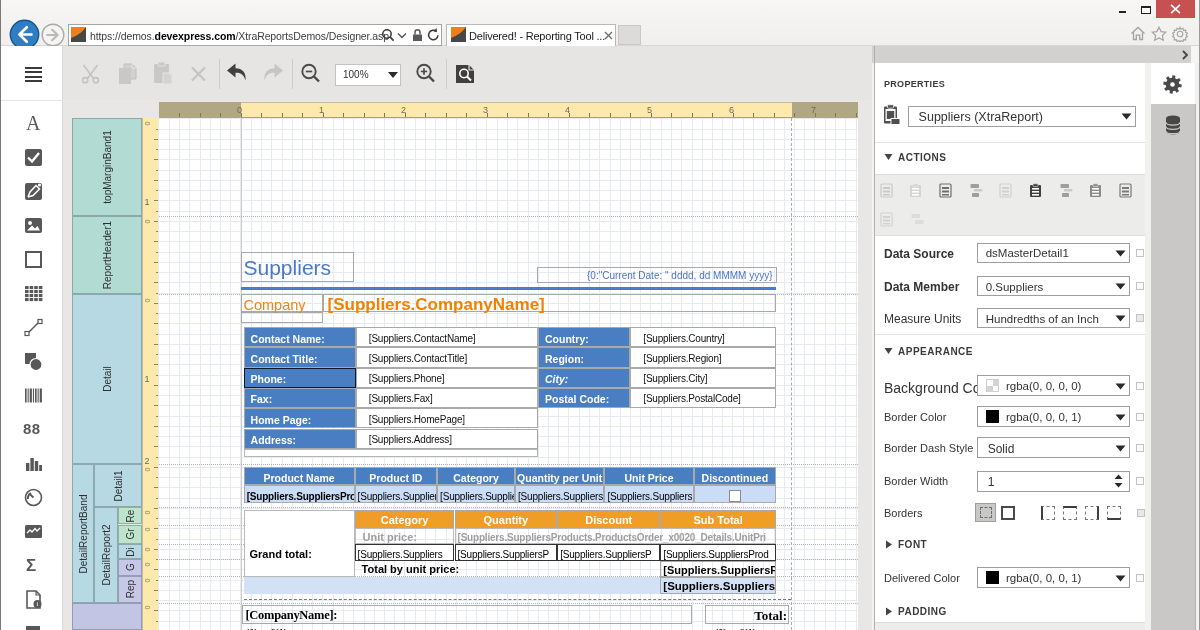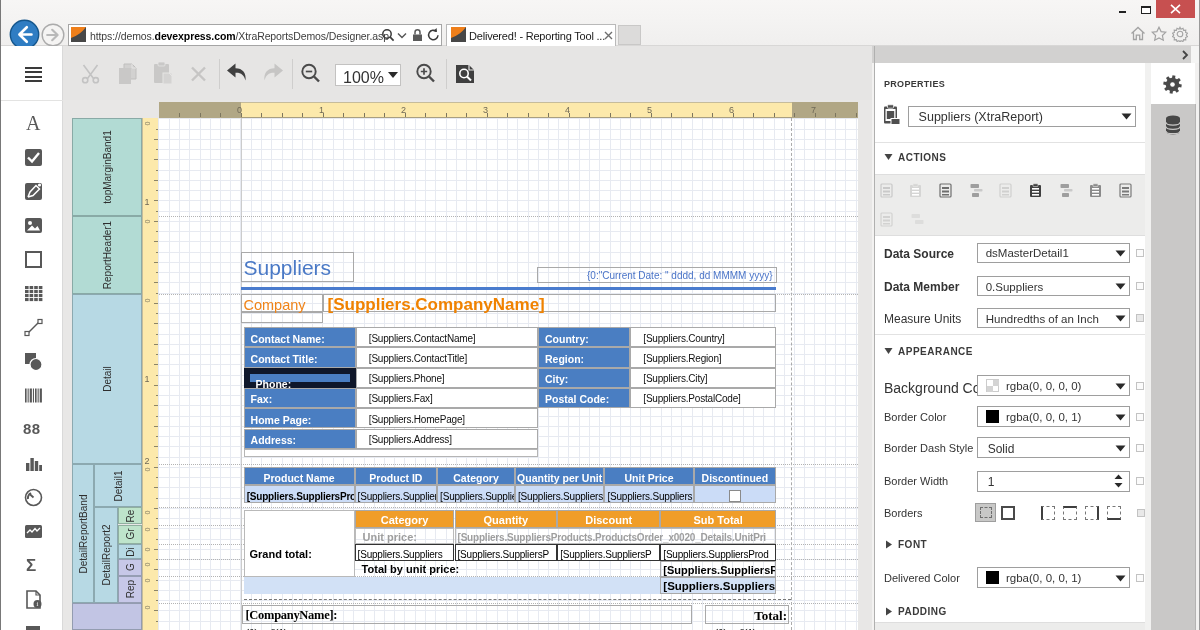--- a/index.html
+++ b/index.html
@@ -107,21 +107,21 @@
 <svg style="position:absolute;left:262px;top:63px" width="22" height="21" viewBox="0 0 22 21">
 <path d="M12.5 0.5 L21 7.5 L12.5 14.5 L12.5 9.8 C7 9.5 4 12 2.5 17.5 C1.5 10 5.5 5.2 12.5 5.2 Z" fill="#c6c5c4"></path>
   </svg>
 <div style="position:absolute;left:292px;top:59px;width:1px;height:30px;background:#cfcecd;"></div>
 <svg style="position:absolute;left:300px;top:63px" width="21" height="21" viewBox="0 0 21 21">
 <circle cx="9" cy="8.5" r="6.7" fill="none" stroke="#4a4a4a" stroke-width="1.9"></circle>
 <path d="M5.8 8.5 H12.2" stroke="#4a4a4a" stroke-width="1.7"></path>
 <path d="M14 13.5 L19 18.5" stroke="#4a4a4a" stroke-width="2.4"></path>
   </svg>
 <div style="position:absolute;left:335px;top:63.5px;width:66px;height:22.5px;background:#fff;border:1px solid #c3c2c1;"></div>
-<div class="tx" style="left:343px;top:68.5px;font-size:16px;color:#333">100%</div>
+<div class="tx" style="left:343px;top:68.5px;font-size:10px;color:#333">100%</div>
 <svg style="position:absolute;left:386.5px;top:71px" width="12" height="8" viewBox="0 0 12 8">
 <path d="M1 1 L6 7 L11 1 Z" fill="#2a2a2a"></path>
   </svg>
 <svg style="position:absolute;left:415px;top:63px" width="21" height="21" viewBox="0 0 21 21">
 <circle cx="9" cy="8.5" r="6.7" fill="none" stroke="#4a4a4a" stroke-width="1.9"></circle>
 <path d="M5.8 8.5 H12.2 M9 5.3 V11.7" stroke="#4a4a4a" stroke-width="1.7"></path>
 <path d="M14 13.5 L19 18.5" stroke="#4a4a4a" stroke-width="2.4"></path>
   </svg>
 <div style="position:absolute;left:445.5px;top:59px;width:1px;height:30px;background:#cfcecd;"></div>
 <svg style="position:absolute;left:455px;top:63.5px" width="20" height="20" viewBox="0 0 20 20">
@@ -496,23 +496,23 @@
 <div class="tx" style="left:243.5px;top:296.5px;font-size:14.5px;color:#f08419">Company</div>
 <div class="tx" style="left:327.5px;top:294.5px;font-size:17px;font-weight:bold;color:#f08200">[Suppliers.CompanyName]</div>
 <div style="position:absolute;left:243.6px;top:327.0px;width:112.2px;height:20.3px;background:#4a7ec2;border:1px solid #a9a9a9;color:#fff;font-weight:bold;font-size:10.5px;padding:4.5px 0 0 6px;">Contact Name:</div>
 <div style="position:absolute;left:355.8px;top:327.0px;width:182.2px;height:20.3px;background:#fff;border:1px solid #a9a9a9;color:#101010;font-size:10px;letter-spacing:-0.2px;padding:4.5px 0 0 12px;">[Suppliers.ContactName]</div>
 <div style="position:absolute;left:538px;top:327.0px;width:92.3px;height:20.3px;background:#4a7ec2;border:1px solid #a9a9a9;color:#fff;font-weight:bold;font-size:10.5px;padding:4.5px 0 0 6px;">Country:</div>
 <div style="position:absolute;left:630.3px;top:327.0px;width:146.1px;height:20.3px;background:#fff;border:1px solid #a9a9a9;color:#101010;font-size:10px;letter-spacing:-0.2px;padding:4.5px 0 0 12px;">[Suppliers.Country]</div>
 <div style="position:absolute;left:243.6px;top:347.3px;width:112.2px;height:20.3px;background:#4a7ec2;border:1px solid #a9a9a9;color:#fff;font-weight:bold;font-size:10.5px;padding:4.5px 0 0 6px;">Contact Title:</div>
 <div style="position:absolute;left:355.8px;top:347.3px;width:182.2px;height:20.3px;background:#fff;border:1px solid #a9a9a9;color:#101010;font-size:10px;letter-spacing:-0.2px;padding:4.5px 0 0 12px;">[Suppliers.ContactTitle]</div>
 <div style="position:absolute;left:538px;top:347.3px;width:92.3px;height:20.3px;background:#4a7ec2;border:1px solid #a9a9a9;color:#fff;font-weight:bold;font-size:10.5px;padding:4.5px 0 0 6px;">Region:</div>
 <div style="position:absolute;left:630.3px;top:347.3px;width:146.1px;height:20.3px;background:#fff;border:1px solid #a9a9a9;color:#101010;font-size:10px;letter-spacing:-0.2px;padding:4.5px 0 0 12px;">[Suppliers.Region]</div>
-<div style="position:absolute;left:243.6px;top:367.6px;width:112.2px;height:20.3px;background:#4a7ec2;border:6px solid #0f172a;color:#fff;font-weight:bold;font-size:10.5px;padding:4.5px 0 0 6px;">Phone:</div>
+<div style="position:absolute;left:243.6px;top:367.6px;width:112.2px;height:20.3px;background:#4a7ec2;border:1px solid #0f172a;color:#fff;font-weight:bold;font-size:10.5px;padding:4.5px 0 0 6px;">Phone:</div>
 <div style="position:absolute;left:355.8px;top:367.6px;width:182.2px;height:20.3px;background:#fff;border:1px solid #a9a9a9;color:#101010;font-size:10px;letter-spacing:-0.2px;padding:4.5px 0 0 12px;">[Suppliers.Phone]</div>
-<div style="position:absolute;left:538px;top:367.6px;width:92.3px;height:20.3px;background:#4a7ec2;border:1px solid #a9a9a9;color:#fff;font-weight:bold;font-size:10.5px;padding:4.5px 0 0 6px;">City:</div>
+<div style="position:absolute;left:538px;top:367.6px;width:92.3px;height:20.3px;background:#4a7ec2;border:1px solid #a9a9a9;color:#fff;font-weight:bold;font-size:10.5px;padding:4.5px 0 0 6px;font-style:italic;">City:</div>
 <div style="position:absolute;left:630.3px;top:367.6px;width:146.1px;height:20.3px;background:#fff;border:1px solid #a9a9a9;color:#101010;font-size:10px;letter-spacing:-0.2px;padding:4.5px 0 0 12px;">[Suppliers.City]</div>
 <div style="position:absolute;left:243.6px;top:387.9px;width:112.2px;height:20.3px;background:#4a7ec2;border:1px solid #a9a9a9;color:#fff;font-weight:bold;font-size:10.5px;padding:4.5px 0 0 6px;">Fax:</div>
 <div style="position:absolute;left:355.8px;top:387.9px;width:182.2px;height:20.3px;background:#fff;border:1px solid #a9a9a9;color:#101010;font-size:10px;letter-spacing:-0.2px;padding:4.5px 0 0 12px;">[Suppliers.Fax]</div>
 <div style="position:absolute;left:538px;top:387.9px;width:92.3px;height:20.3px;background:#4a7ec2;border:1px solid #a9a9a9;color:#fff;font-weight:bold;font-size:10.5px;padding:4.5px 0 0 6px;">Postal Code:</div>
 <div style="position:absolute;left:630.3px;top:387.9px;width:146.1px;height:20.3px;background:#fff;border:1px solid #a9a9a9;color:#101010;font-size:10px;letter-spacing:-0.2px;padding:4.5px 0 0 12px;">[Suppliers.PostalCode]</div>
 <div style="position:absolute;left:243.6px;top:408.2px;width:112.2px;height:20.3px;background:#4a7ec2;border:1px solid #a9a9a9;color:#fff;font-weight:bold;font-size:10.5px;padding:4.5px 0 0 6px;">Home Page:</div>
 <div style="position:absolute;left:355.8px;top:408.2px;width:182.2px;height:20.3px;background:#fff;border:1px solid #a9a9a9;color:#101010;font-size:10px;letter-spacing:-0.2px;padding:4.5px 0 0 12px;">[Suppliers.HomePage]</div>
 <div style="position:absolute;left:243.6px;top:428.5px;width:112.2px;height:20.3px;background:#4a7ec2;border:1px solid #a9a9a9;color:#fff;font-weight:bold;font-size:10.5px;padding:4.5px 0 0 6px;">Address:</div>
 <div style="position:absolute;left:355.8px;top:428.5px;width:182.2px;height:20.3px;background:#fff;border:1px solid #a9a9a9;color:#101010;font-size:10px;letter-spacing:-0.2px;padding:4.5px 0 0 12px;">[Suppliers.Address]</div>
 <div style="position:absolute;left:243.6px;top:448.8px;width:294.4px;height:8.2px;border:1px solid #b5b5b5;background:#fff;"></div>

